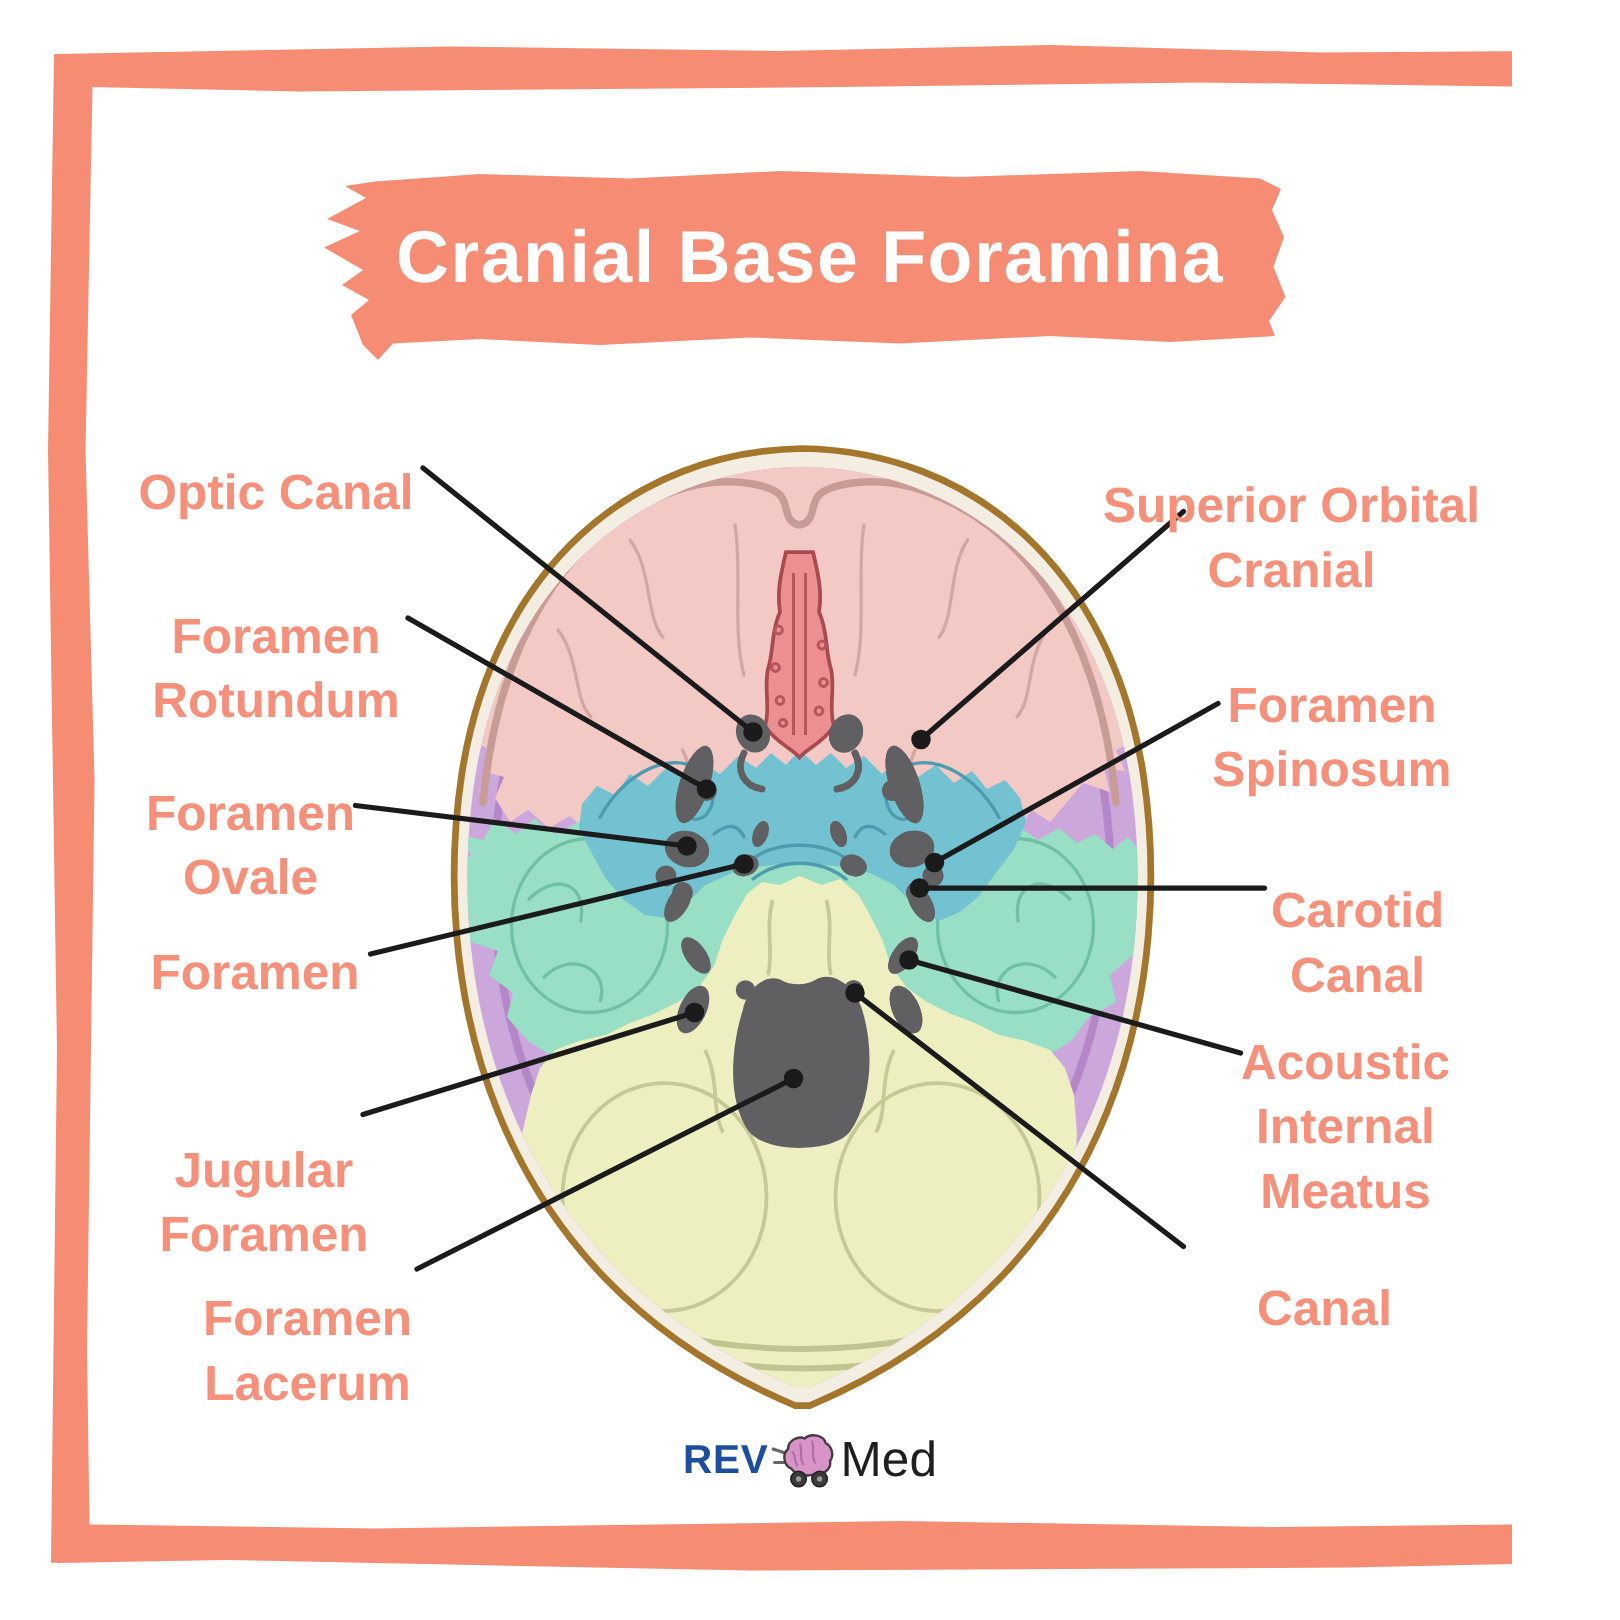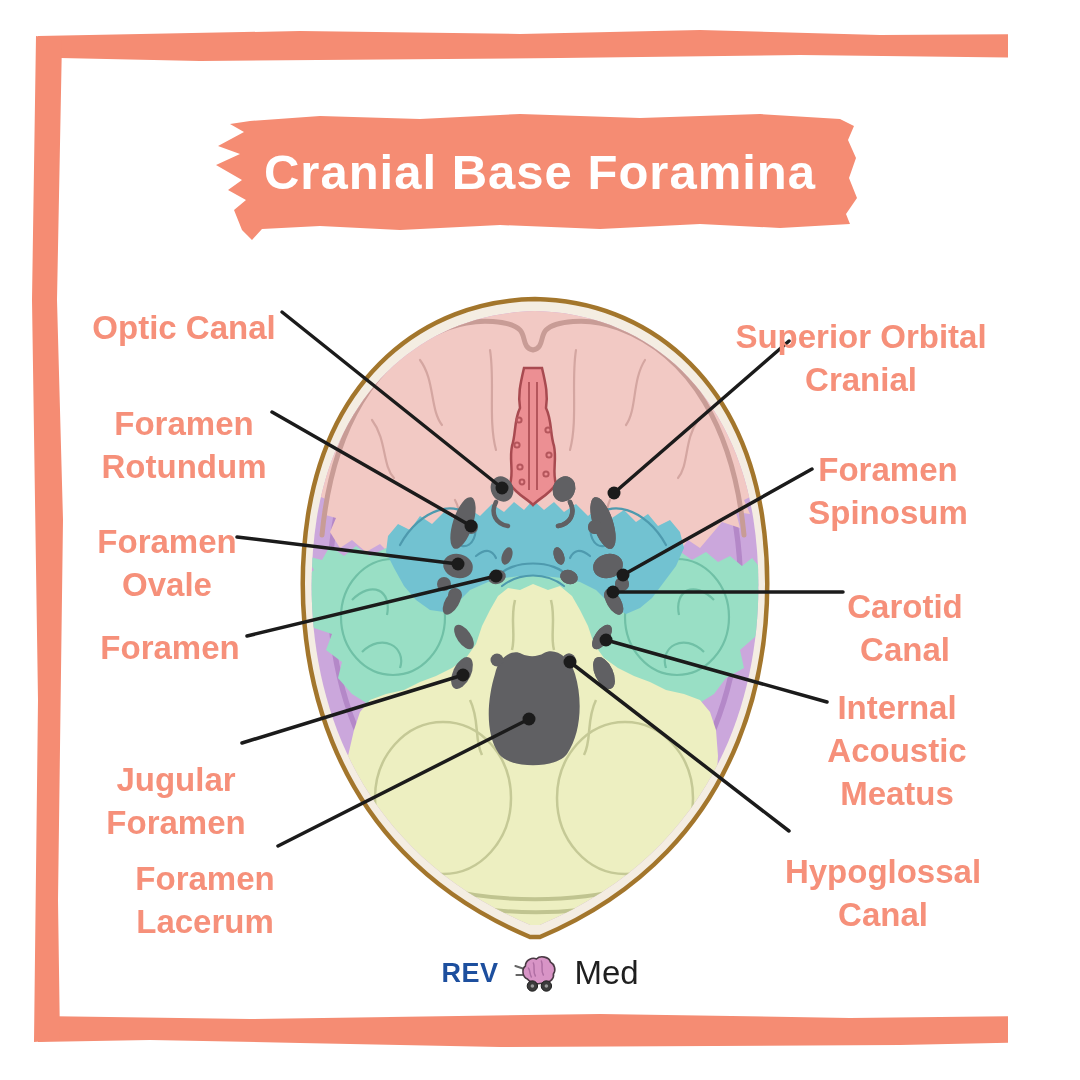--- a/index.html
+++ b/index.html
@@ -12,21 +12,21 @@
     position:absolute;left:540px;top:144px;transform:translateX(-50%);
     color:#ffffff;font-weight:bold;font-size:49px;letter-spacing:1px;white-space:nowrap;
   }
   .label{
     position:absolute;transform:translateX(-50%);text-align:center;
     color:#F6907A;font-weight:bold;font-size:33px;line-height:43px;white-space:nowrap;margin-top:24px;
   }
   .label span{display:block;}
   .logo{
     position:absolute;left:540px;top:952px;transform:translateX(-50%);
-    display:flex;align-items:center;gap:14px;
+    display:flex;align-items:center;gap:0;
   }
   .logo .rev{color:#1D4F9E;font-weight:bold;font-size:27px;letter-spacing:0.5px;}
   .logo .med{color:#1f1f1f;font-size:33px;font-weight:500;}
 </style>
 </head>
 <body>
 
 <div class="canvas">
 
 <svg class="art" width="1080" height="1080" viewBox="0 0 1080 1080">
@@ -251,26 +251,25 @@
 </div>
 <div class="label" style="left:888px;top:424px;">
   <span>Foramen</span>
   <span>Spinosum</span>
 </div>
 <div class="label" style="left:905px;top:561px;">
   <span>Carotid</span>
   <span>Canal</span>
 </div>
 <div class="label" style="left:897px;top:662px;">
+  <span>Acoustic</span>
   <span>Internal</span>
-  <span>Acoustic</span>
   <span>Meatus</span>
 </div>
 <div class="label" style="left:883px;top:826px;">
-  <span>Hypoglossal</span>
   <span>Canal</span>
 </div>
 
 <div class="logo">
   <span class="rev">REV</span>
   <svg width="48" height="42" viewBox="0 0 48 42">
     <g fill="none" stroke="#666666" stroke-width="2" stroke-linecap="round">
       <path d="M3,14 L12,17"></path>
       <path d="M4,23 L12,23"></path>
     </g>

